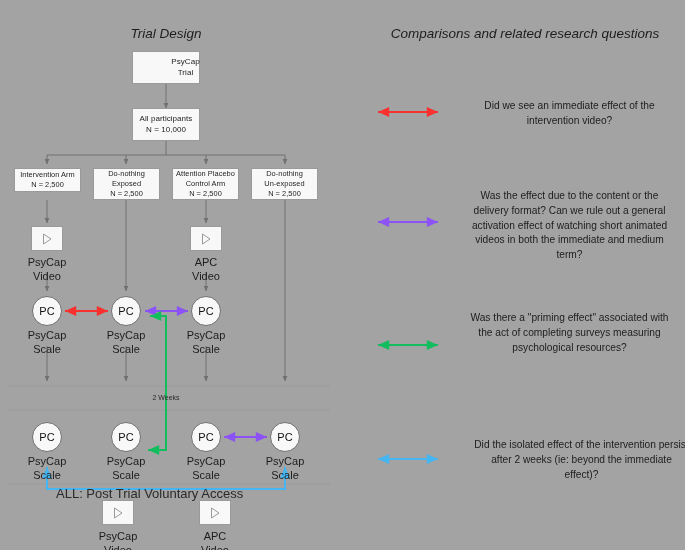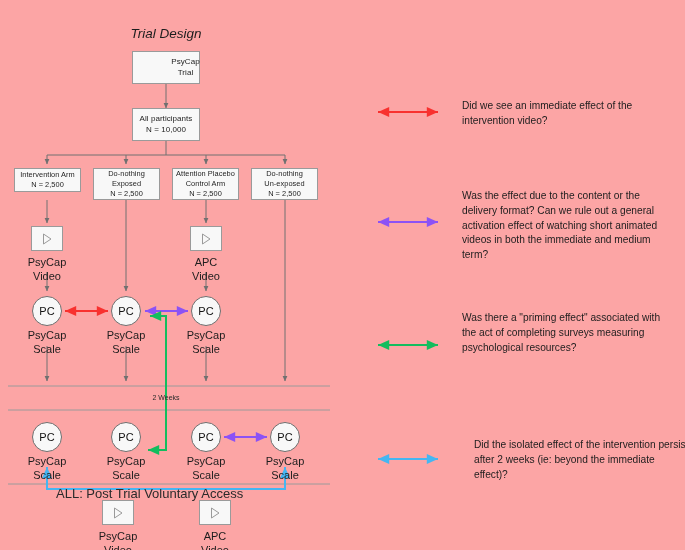--- a/index.html
+++ b/index.html
@@ -9,21 +9,21 @@
     background: #f8f8f8;
   }
   body {
     font-family: "Liberation Sans", sans-serif;
     color: #1a1a1a;
   }
   #root {
     position: relative;
     width: 685px;
     height: 550px;
-    background: #fca5a5;
+    background: #a3a3a3;
     overflow: hidden;
   }
   .abs { position: absolute; }
 
   
   .panel-title {
     font-style: italic;
     font-size: 13.5px;
     color: #1d1d1d;
     text-align: center;
@@ -78,20 +78,21 @@
     text-align: center;
     color: #1d1d1d;
     white-space: pre-line;
     width: 64px;
   }
 
   
   .question {
     font-size: 10.2px;
     line-height: 1.45;
+    text-align: center;
     color: #1d1d1d;
   }
 
   
   .weeks-label {
     font-size: 7px;
     color: #2a2a2a;
     text-align: center;
     white-space: nowrap;
   }
@@ -188,20 +189,21 @@
 
     <path d="M 47 467 L 47 489 L 285 489 L 285 467" stroke="#45b6f2" stroke-width="2" fill="none" marker-start="url(#ah-blu-s)" marker-end="url(#ah-blu-e)"></path>
 
     <line x1="378" y1="112" x2="438" y2="112" stroke="#f8312f" stroke-width="2" marker-start="url(#ah-red-s)" marker-end="url(#ah-red-e)"></line>
     <line x1="378" y1="222" x2="438" y2="222" stroke="#8c52f5" stroke-width="2" marker-start="url(#ah-pur-s)" marker-end="url(#ah-pur-e)"></line>
     <line x1="378" y1="345" x2="438" y2="345" stroke="#12bd5e" stroke-width="2" marker-start="url(#ah-grn-s)" marker-end="url(#ah-grn-e)"></line>
     <line x1="378" y1="459" x2="438" y2="459" stroke="#45b6f2" stroke-width="2" marker-start="url(#ah-blu-s)" marker-end="url(#ah-blu-e)"></line>
   </svg>
 
   <div class="abs panel-title" style="left:96px; top:26px; width:140px;">Trial Design</div>
+  <div class="abs panel-title" style="left:380px; top:26px; width:290px;">Comparisons and related research questions</div>
 
   <div class="abs node-box big" style="left:132px; top:51px; width:68px; height:33px;padding-left:39px;">
     <span>PsyCap Trial</span>
   </div>
 
   <div class="abs node-box big" style="left:132px; top:108px; width:68px; height:33px;">
     <div>
       <div>All participants</div>
       <div>N = 10,000</div>
     </div>

